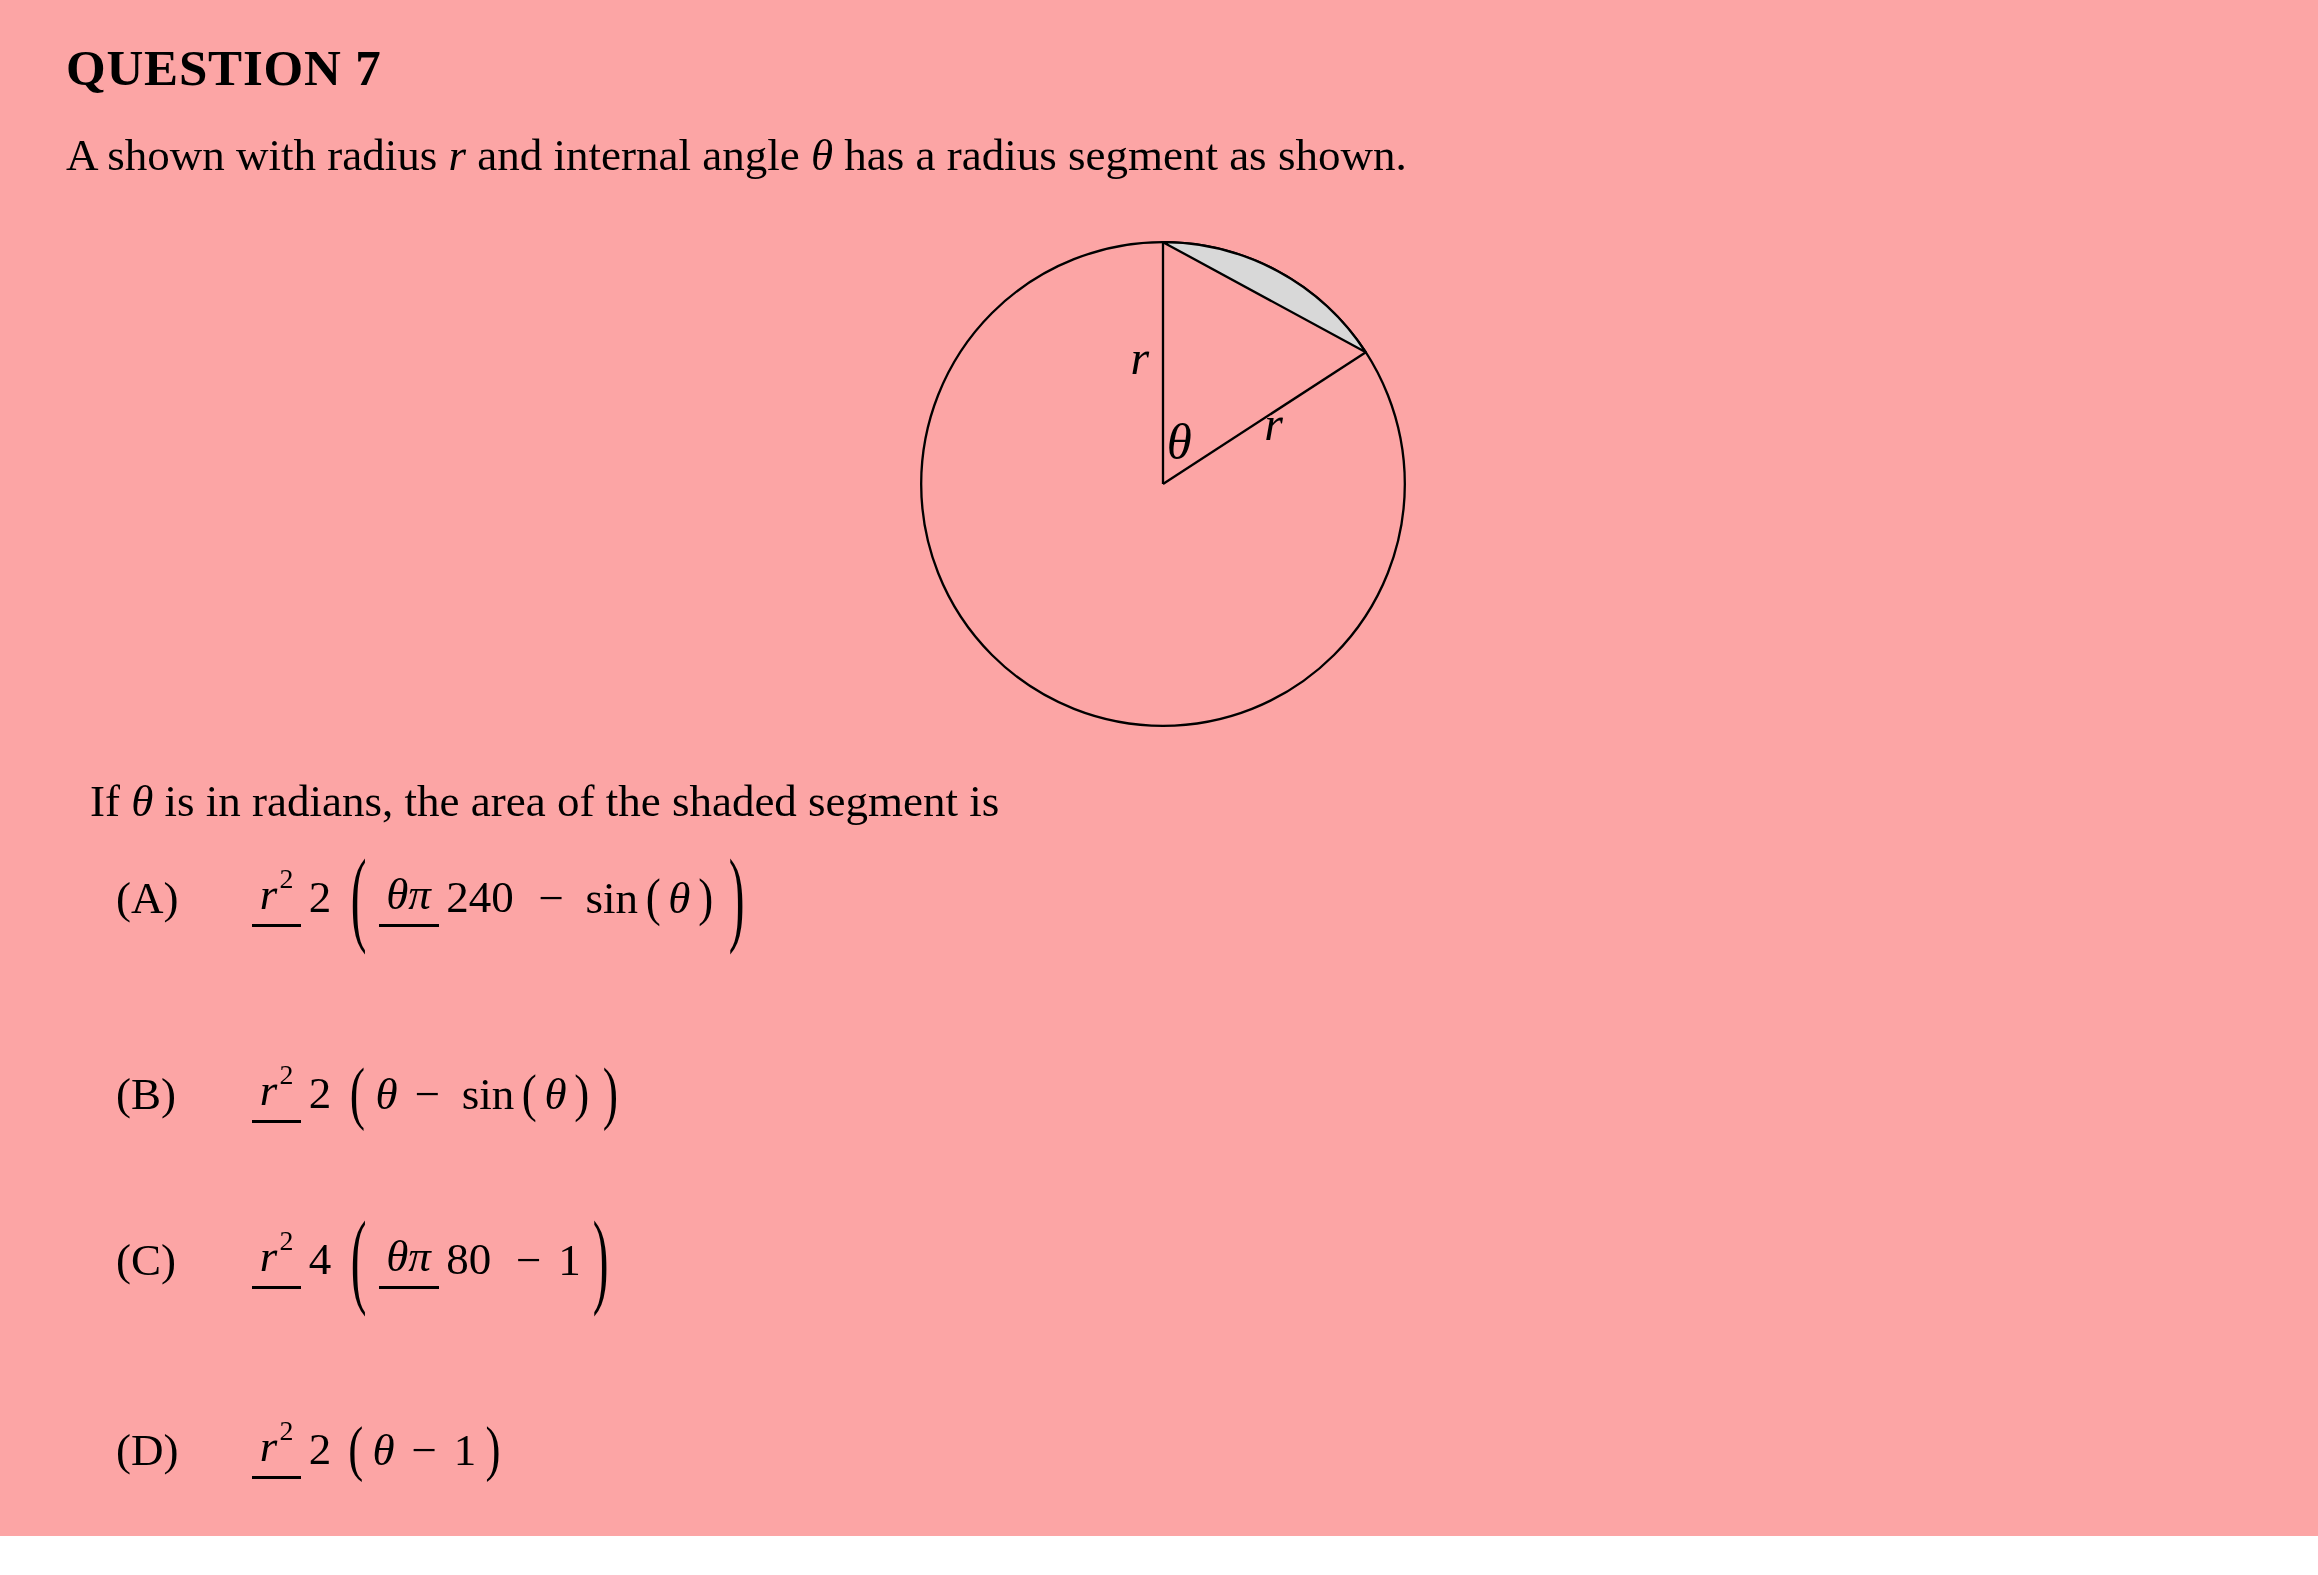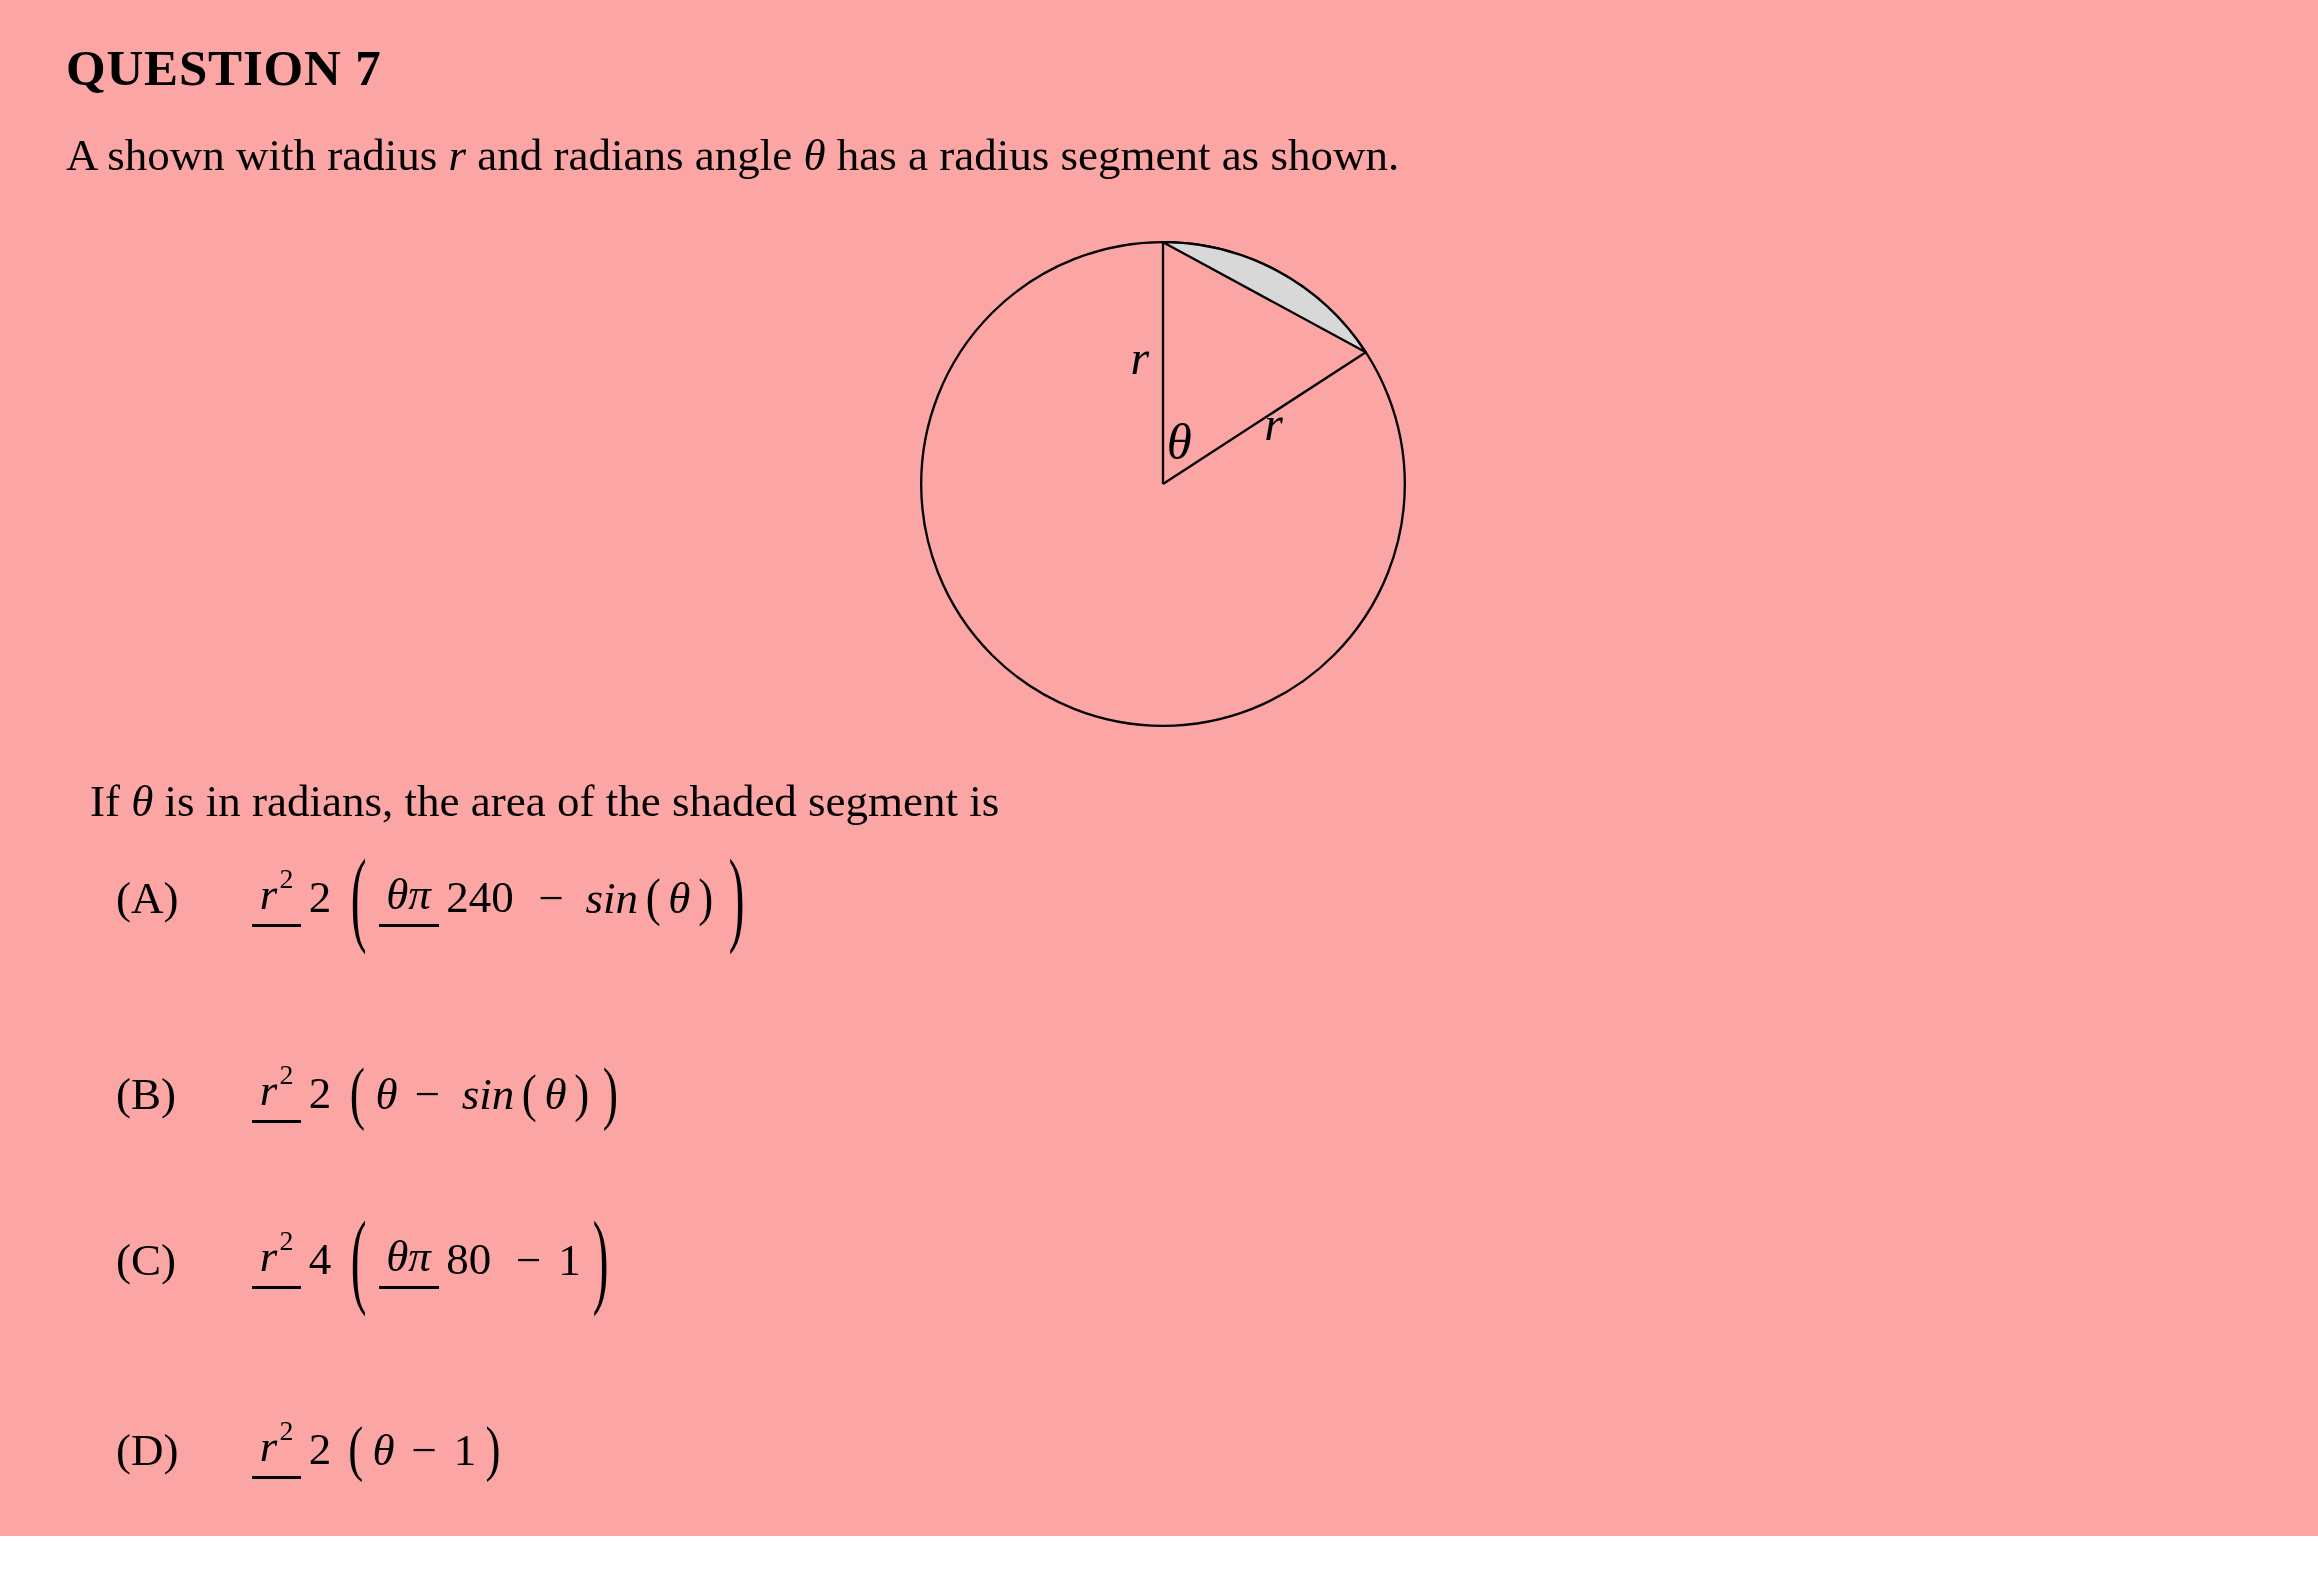--- a/index.html
+++ b/index.html
@@ -59,40 +59,40 @@
   .frac .num { padding: 1.5px 7.7px 6.2px 7.7px; border-bottom: 3.1px solid #000; }
   .frac .den { padding: 4.6px 7.7px 1.5px 7.7px; }
   sup.exp {
     font-size: 0.62em;
     line-height: 0;
     vertical-align: 0.72em;
     margin-left: 2.3px;
     font-style: normal;
   }
   .minus { margin: 0 12.4px; }
-  .func { margin-left: 4.6px; font-style: italic; }
+  .func { margin-left: 4.6px; }
   .bparen {
     display: inline-block;
     line-height: 1;
     transform-origin: 50% 50%;
     font-weight: 400;
   }
   .p-tall  { transform: scale(1.05, 2.35); margin: 0 7.7px; }
   .p-mid   { transform: scale(1.02, 1.55); margin: 0 6.2px; }
   .p-low   { transform: scale(1.0, 1.35); margin: 0 4.6px; }
   .p-sin   { transform: scale(1.0, 1.18); margin: 0 3.1px; }
 </style>
 </head>
 <body>
 
 <div class="page">
 
   <div class="title">QUESTION 7</div>
 
-  <div class="textline intro"><span>A shown with radius </span><span class="it">r</span><span> and radians angle </span><span class="it">θ</span><span> has a radius segment as shown.</span></div>
+  <div class="textline intro"><span>A shown with radius </span><span class="it">r</span><span> and internal angle </span><span class="it">θ</span><span> has a radius segment as shown.</span></div>
 
   <svg class="diagram" viewBox="0 0 730 730" xmlns="http://www.w3.org/2000/svg">
     <circle cx="365" cy="365" r="313" fill="none" stroke="#000000" stroke-width="3"></circle>
     <path d="M 365 52 A 313 313 0 0 1 627.5 194.5 Z" stroke="#000000" stroke-width="3" stroke-linejoin="round" fill="#d8d8d8"></path>
     <line x1="365" y1="365" x2="365" y2="52" stroke="#000000" stroke-width="3"></line>
     <line x1="365" y1="365" x2="627.5" y2="194.5" stroke="#000000" stroke-width="3"></line>
     <text x="335" y="223" text-anchor="middle" font-size="62" font-style="italic">r</text>
     <text x="386" y="333" text-anchor="middle" font-size="66" font-style="italic">θ</text>
     <text x="508" y="308" text-anchor="middle" font-size="62" font-style="italic">r</text>
   </svg>

